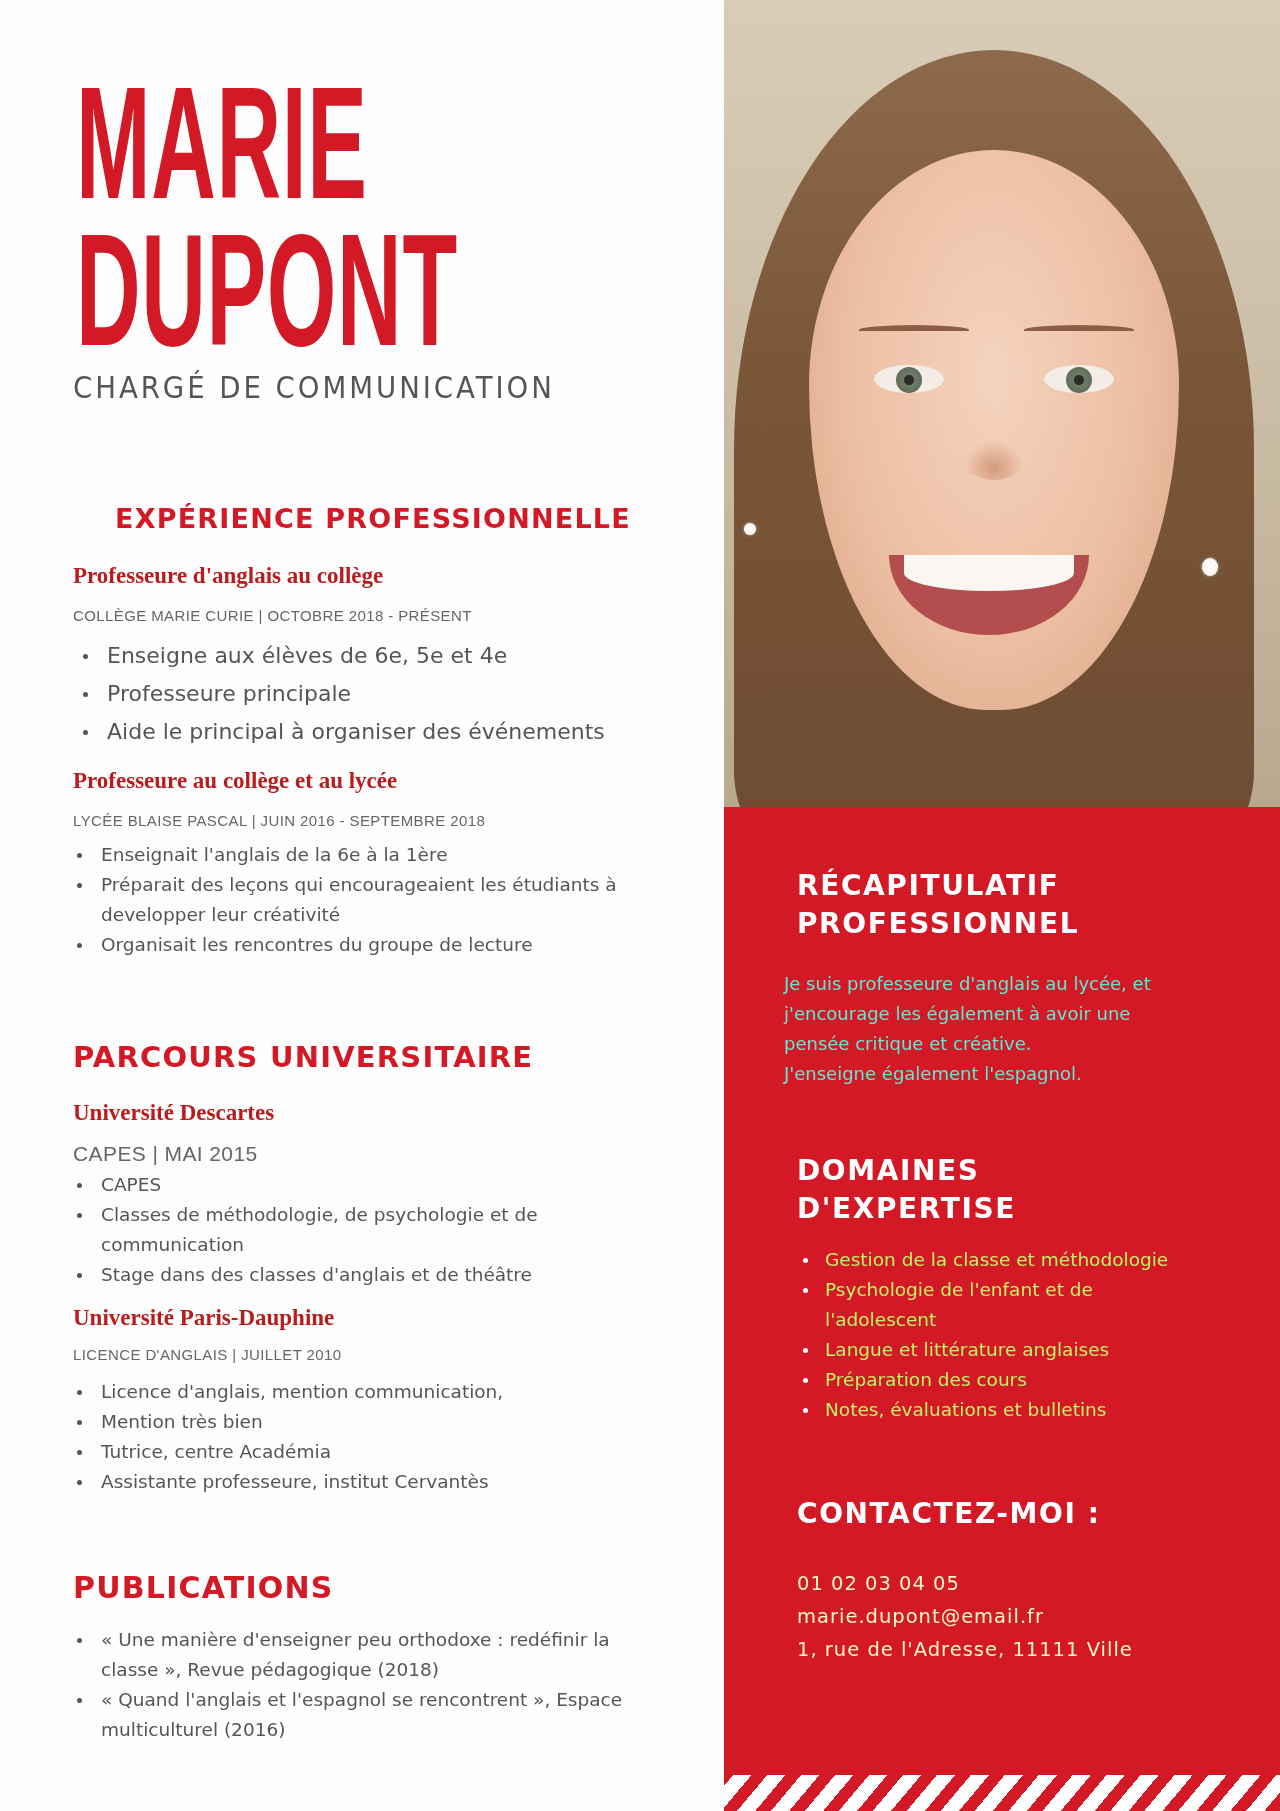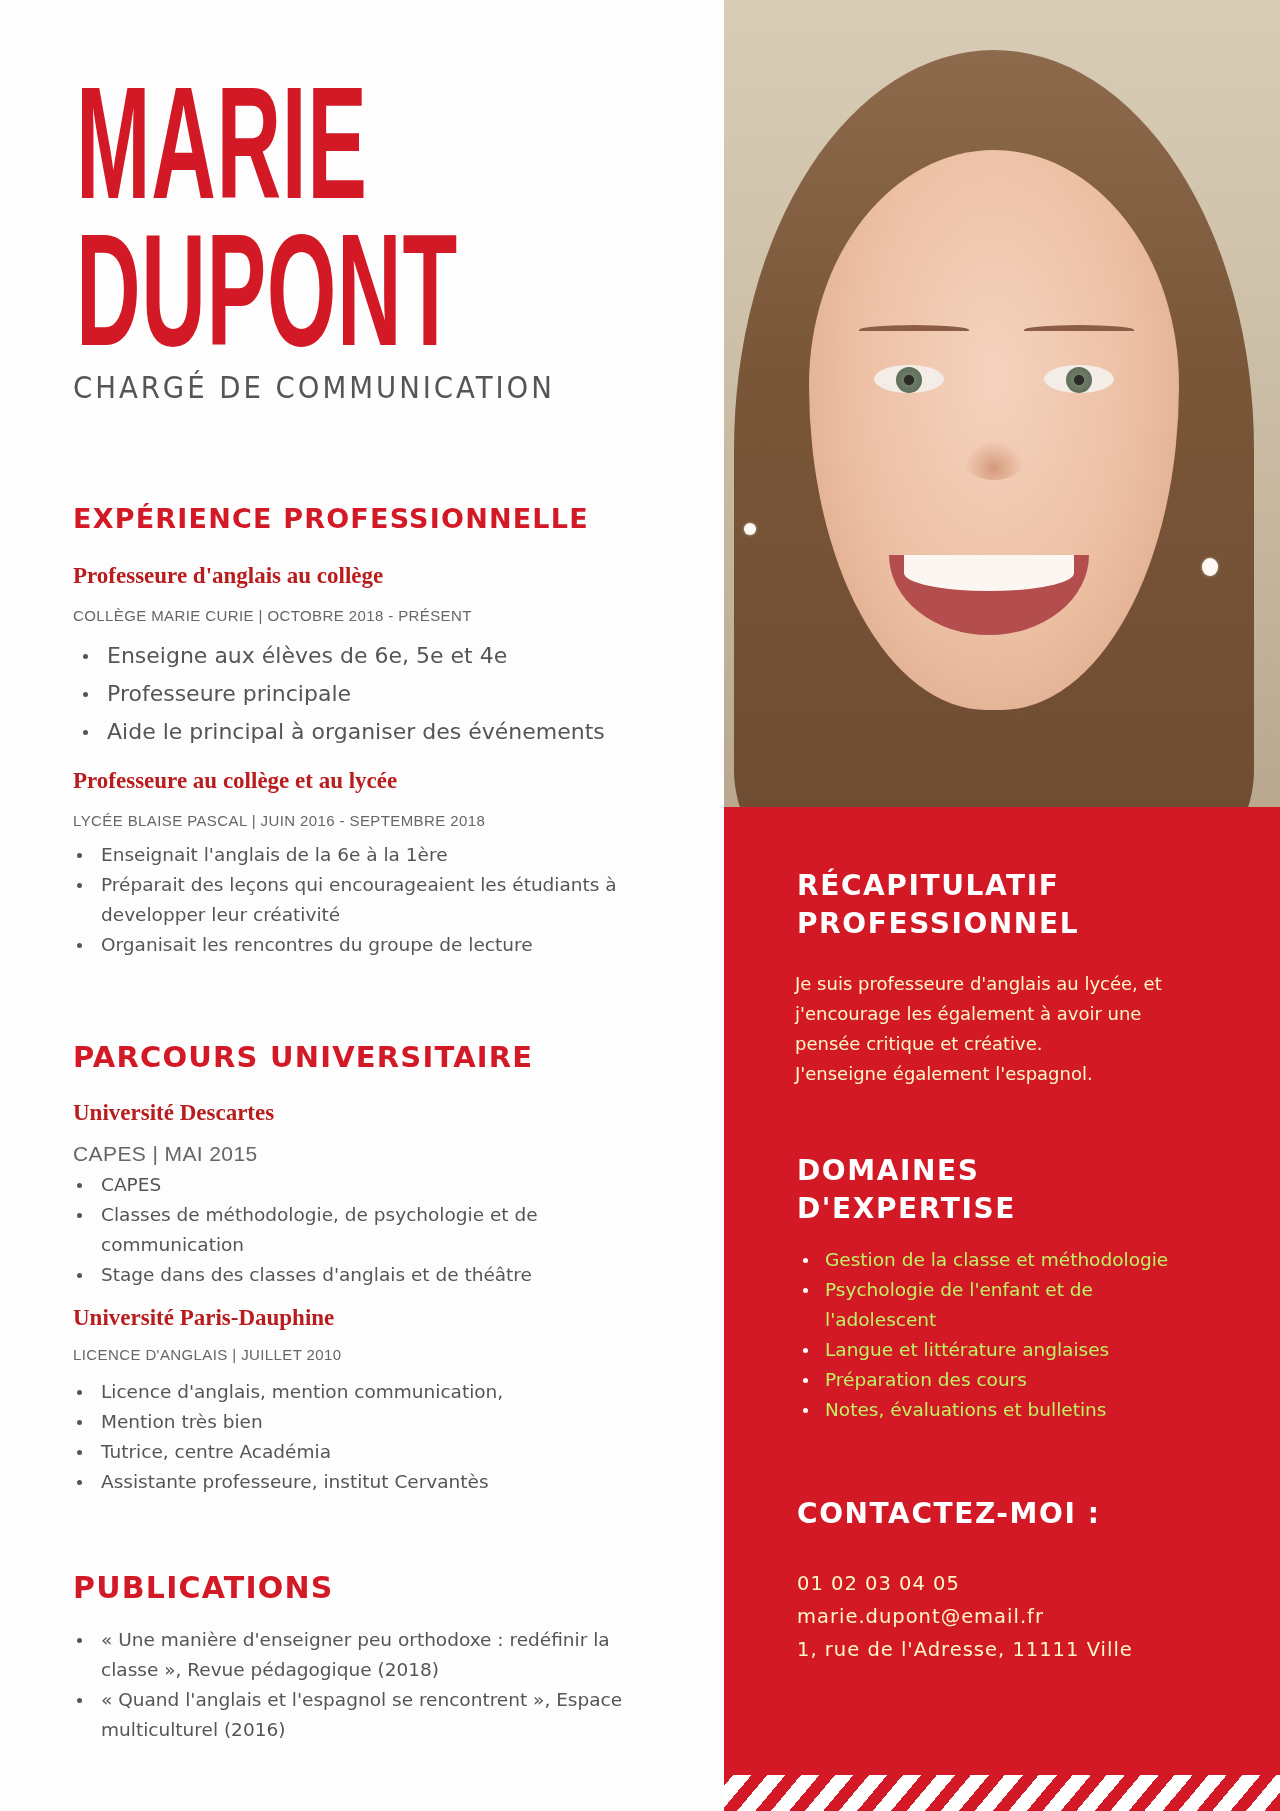--- a/index.html
+++ b/index.html
@@ -40,21 +40,21 @@
     letter-spacing: 0.4px;
   }
   ul.bullets { list-style: none; }
   ul.bullets li { position: relative; color: #555; }
   ul.bullets li::before {
     content: ""; position: absolute; width: 5px; height: 5px; border-radius: 50%;
     background: #555; left: -24px;
   }
 
   
-  #exp { top: 503px; }
+  #exp { top: 503px; text-align: center; }
   #exp .sec-title { font-size: 27px; }
   .exp1-title { position: absolute; top: 563px; left: 73px; font-size: 23px; }
   .exp1-meta { position: absolute; top: 607px; left: 73px; font-size: 15px; }
   .exp1-list { position: absolute; top: 637px; left: 107px; width: 600px; }
   .exp1-list li { font-size: 22px; line-height: 38px; }
   .exp1-list li::before { top: 17px; left: -27px; }
 
   .exp2-title { position: absolute; top: 768px; left: 73px; font-size: 23px; }
   .exp2-meta { position: absolute; top: 812px; left: 73px; font-size: 15px; }
   .exp2-list { position: absolute; top: 840px; left: 101px; width: 560px; }
@@ -113,21 +113,21 @@
   .photo .earring.l { left: 20px; top: 523px; }
   .photo .earring.r { left: 478px; top: 558px; width: 16px; height: 18px; }
 
   
   .panel { position: absolute; left: 0; top: 807px; width: 556px; height: 968px; background: #d31925; color: #fff; }
   .stripes {
     position: absolute; left: 0; top: 1775px; width: 556px; height: 36px;
     background: repeating-linear-gradient(-50deg, #d31925 0px, #d31925 12px, #ffffff 12px, #ffffff 26px);
   }
   .p-title { position: absolute; left: 73px; font-family: "DejaVu Sans", sans-serif; font-weight: bold; color: #fff; font-size: 28px; line-height: 38px; letter-spacing: 1.6px; }
-  .p-text { position: absolute; left: 71px; width: 440px; font-size: 18px; line-height: 30px; color: #fef9c3; }
+  .p-text { position: absolute; left: 60px; width: 440px; font-size: 18px; line-height: 30px; color: #5eead4; }
   .p-list { position: absolute; left: 101px; width: 440px; list-style: none; }
   .p-list li { position: relative; font-size: 18.5px; line-height: 30px; color: #bef264; }
   .p-list li::before { content: ""; position: absolute; left: -22px; top: 13px; width: 5px; height: 5px; border-radius: 50%; background: #fff; }
 
   .recap-title { top: 60px; }
   .recap-text { top: 162px; }
   .exp-title { top: 345px; }
   .exp-list { top: 438px; }
   .contact-title { top: 688px; }
   .contact-lines { position: absolute; left: 73px; top: 760px; font-size: 19.5px; line-height: 33px; color: #fef9c3; letter-spacing: 1px; }

